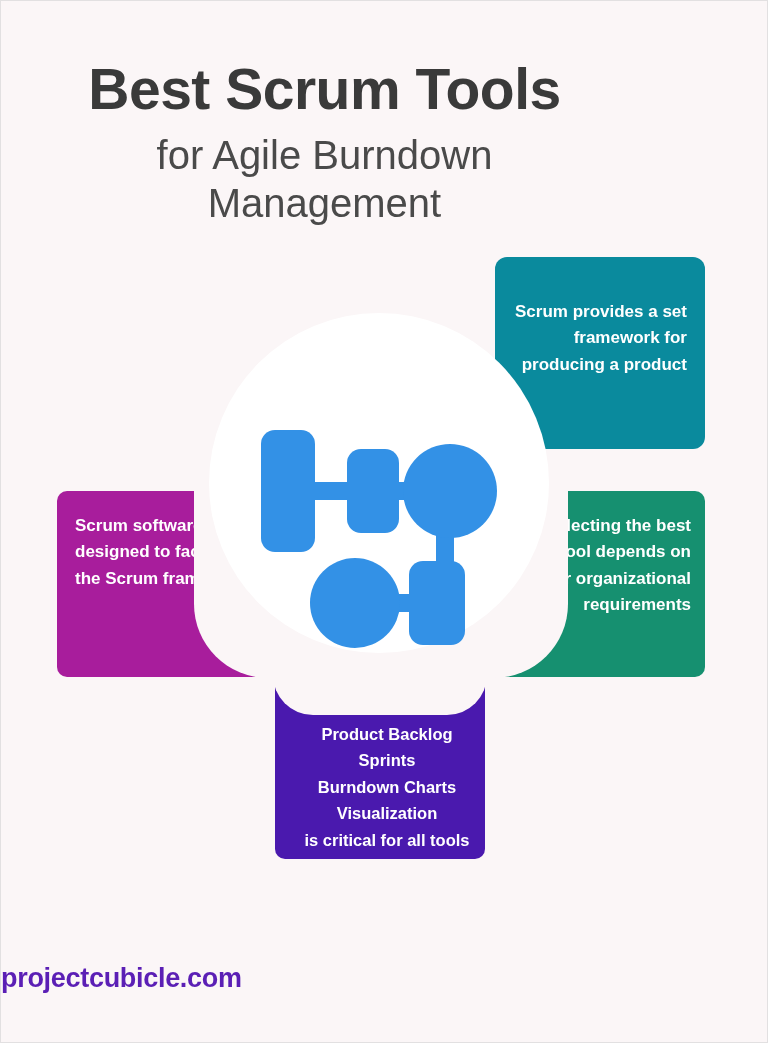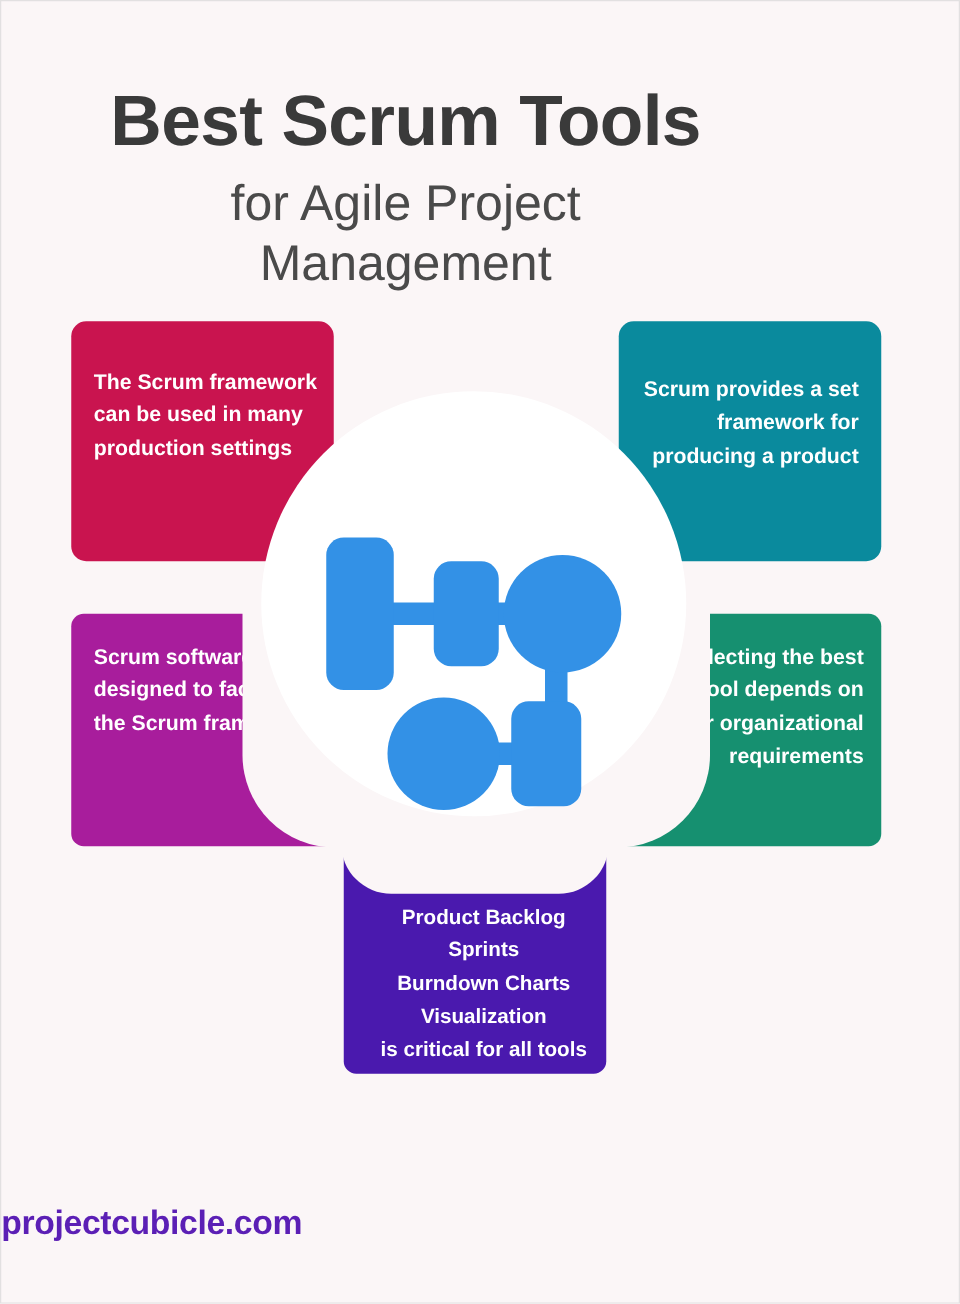--- a/index.html
+++ b/index.html
@@ -14,21 +14,21 @@
     width: 768px;
     height: 1043px;
     background: #FBF6F7;
     border: 1px solid #E2E0E1;
     overflow: hidden;
   }
 
   
   .title-wrap {
     position: absolute;
-    left: 0; top: 66px;
+    left: 0; top: 58px;
     width: 647px;
     text-align: center;
   }
   .title-main {
     font-size: 57px;
     font-weight: 700;
     color: #3A3A3A;
     letter-spacing: -0.5px;
     line-height: 1.08;
   }
@@ -175,26 +175,23 @@
     letter-spacing: -0.3px;
   }
 </style>
 </head>
 <body>
 
 <div id="poster">
 
   <div class="title-wrap">
     <div class="title-main">Best Scrum Tools</div>
-    <div class="title-sub">for Agile Project Management</div>
-  </div>
-
-  <div class="card card-tl">
-    <span class="card-text">The Scrum framework can be used in many production settings</span>
-  </div>
+    <div class="title-sub">for Agile Burndown Management</div>
+  </div>
+
 
   <div class="card card-tr">
     <span class="card-text">Scrum provides a set framework for producing a product</span>
   </div>
 
   <div class="card card-ml">
     <span class="card-text">Scrum software is designed to facilitate the Scrum framework.</span>
   </div>
 
   <div class="card card-mr">

